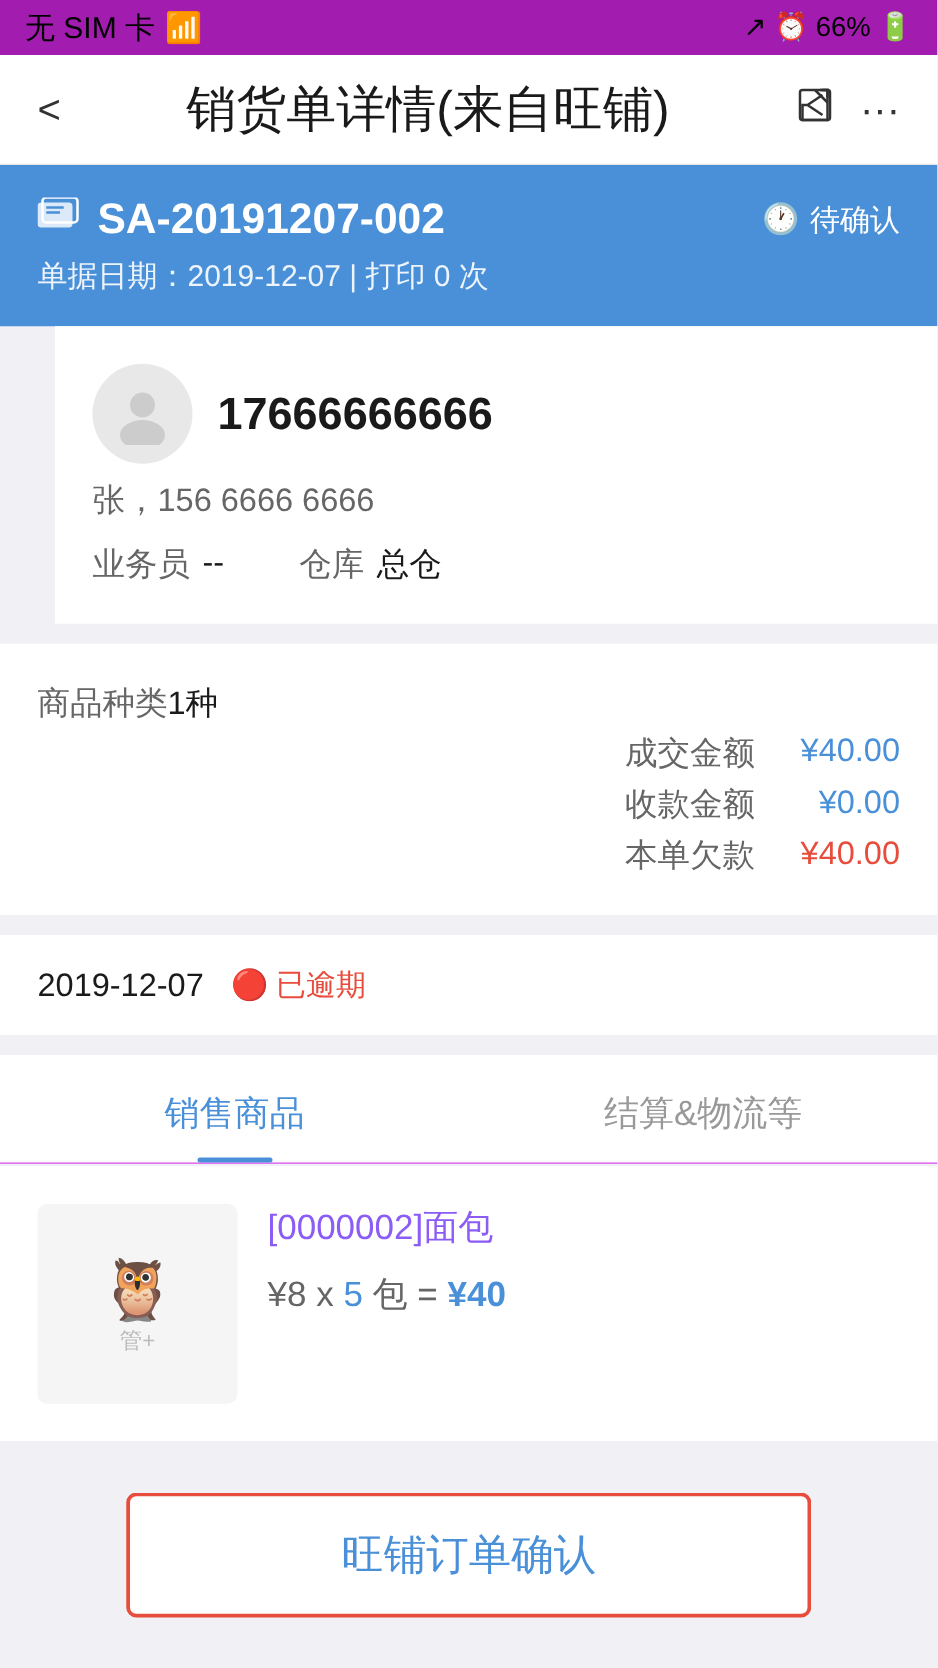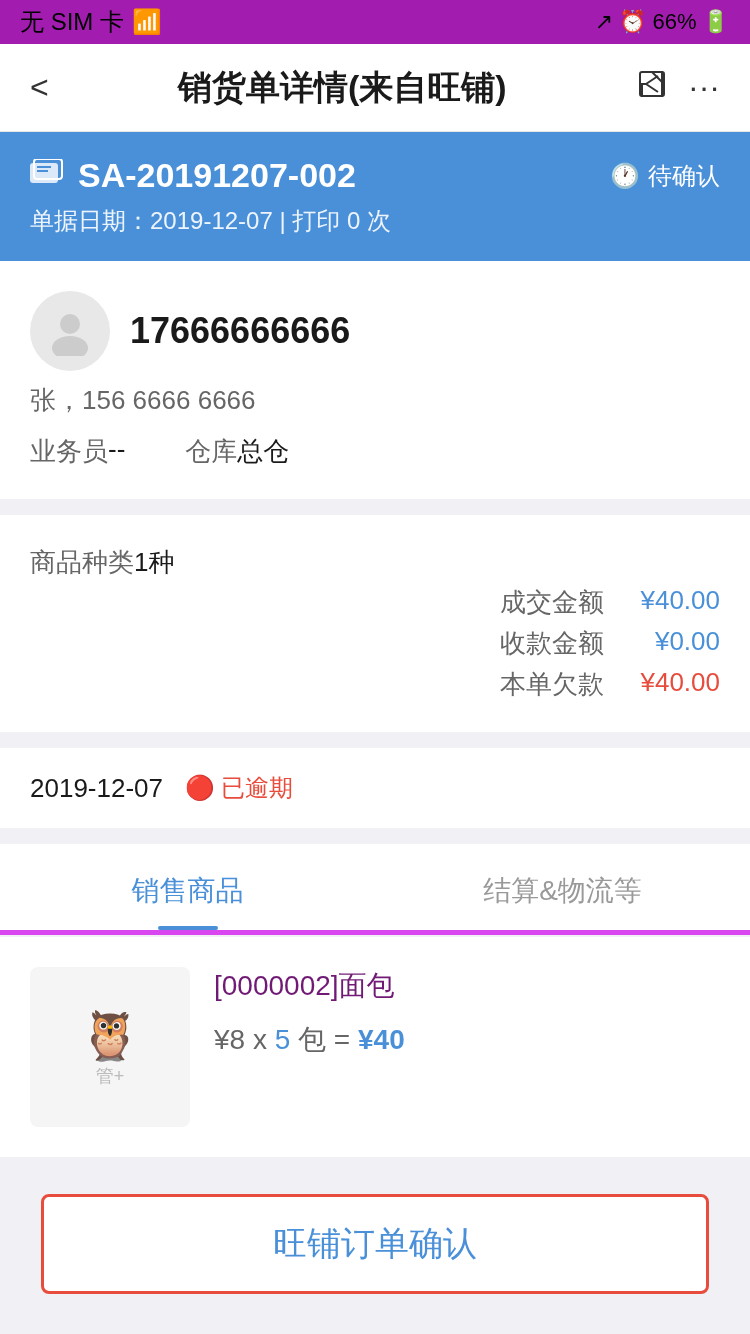--- a/index.html
+++ b/index.html
@@ -33,22 +33,22 @@
     .nav-bar {
       background: #fff;
       height: 88px;
       display: flex;
       align-items: center;
       justify-content: space-between;
       padding: 0 30px;
       border-bottom: 1px solid #e5e5e5;
     }
     .nav-title {
-      font-size: 34px;
-      font-weight: 700;
+      font-size: 40px;
+      font-weight: 400;
       color: #1a1a1a;
     }
     .nav-left, .nav-right { display: flex; align-items: center; gap: 20px; }
     .nav-icon { font-size: 32px; color: #333; cursor: pointer; }
 
     
     .order-header {
       background: #4a90d9;
       padding: 24px 30px;
       margin-bottom: 0;
@@ -77,20 +77,21 @@
     .order-date {
       font-size: 24px;
       color: rgba(255,255,255,0.9);
     }
 
     
     .customer-section {
       background: #fff;
       padding: 30px;
       margin-bottom: 16px;
+      margin-left: 44px;
     }
     .customer-row {
       display: flex;
       align-items: center;
       gap: 20px;
       margin-bottom: 12px;
     }
     .avatar {
       width: 80px;
       height: 80px;
@@ -112,21 +113,21 @@
       font-size: 26px;
       color: #666;
       margin-bottom: 16px;
     }
     .customer-meta {
       display: flex;
       gap: 60px;
       font-size: 26px;
       color: #666;
     }
-    .meta-item { display: flex; }
+    .meta-item { display: flex; gap: 10px; }
     .meta-label { color: #666; }
     .meta-value { color: #1a1a1a; }
 
     
     .summary-section {
       background: #fff;
       padding: 30px;
       margin-bottom: 16px;
     }
     .summary-row {
@@ -176,21 +177,21 @@
       align-items: center;
       gap: 6px;
       color: #e74c3c;
       font-size: 24px;
     }
 
     
     .tabs-bar {
       background: #fff;
       display: flex;
-      border-bottom: 5px solid #d946ef;
+      border-bottom: 1px solid #d946ef;
     }
     .tab-item {
       flex: 1;
       text-align: center;
       padding: 28px 0 20px;
       font-size: 28px;
       color: #999;
       position: relative;
       cursor: pointer;
     }
@@ -239,21 +240,21 @@
       font-size: 48px;
       color: #ccc;
     }
     .product-thumb-text {
       font-size: 18px;
       color: #bbb;
     }
     .product-info { flex: 1; }
     .product-name {
       font-size: 28px;
-      color: #701a75;
+      color: #8b5cf6;
       margin-bottom: 16px;
       font-weight: 500;
     }
     .product-price {
       font-size: 28px;
       color: #666;
     }
     .product-price .price-highlight { color: #4a90d9; font-weight: 600; }
     .product-price .qty-highlight { color: #4a90d9; }
 
@@ -262,21 +263,21 @@
       background: #f0f0f5;
       height: 200px;
     }
 
     
     .confirm-btn-wrap {
       position: fixed;
       bottom: 40px;
       left: 50%;
       transform: translateX(-50%);
-      width: 668px;
+      width: 548px;
       z-index: 100;
     }
     .confirm-btn {
       width: 100%;
       height: 100px;
       background: #fff;
       border: 3px solid #e74c3c;
       border-radius: 8px;
       font-size: 34px;
       font-weight: 500;

